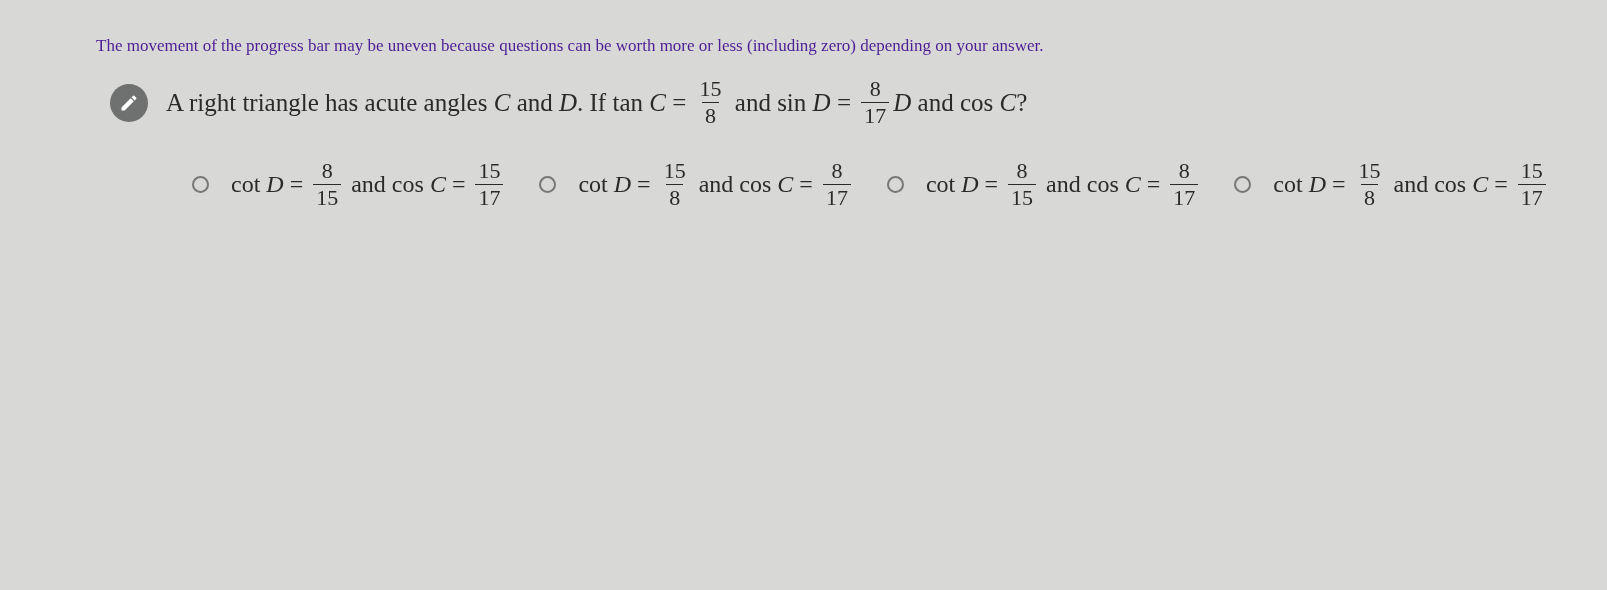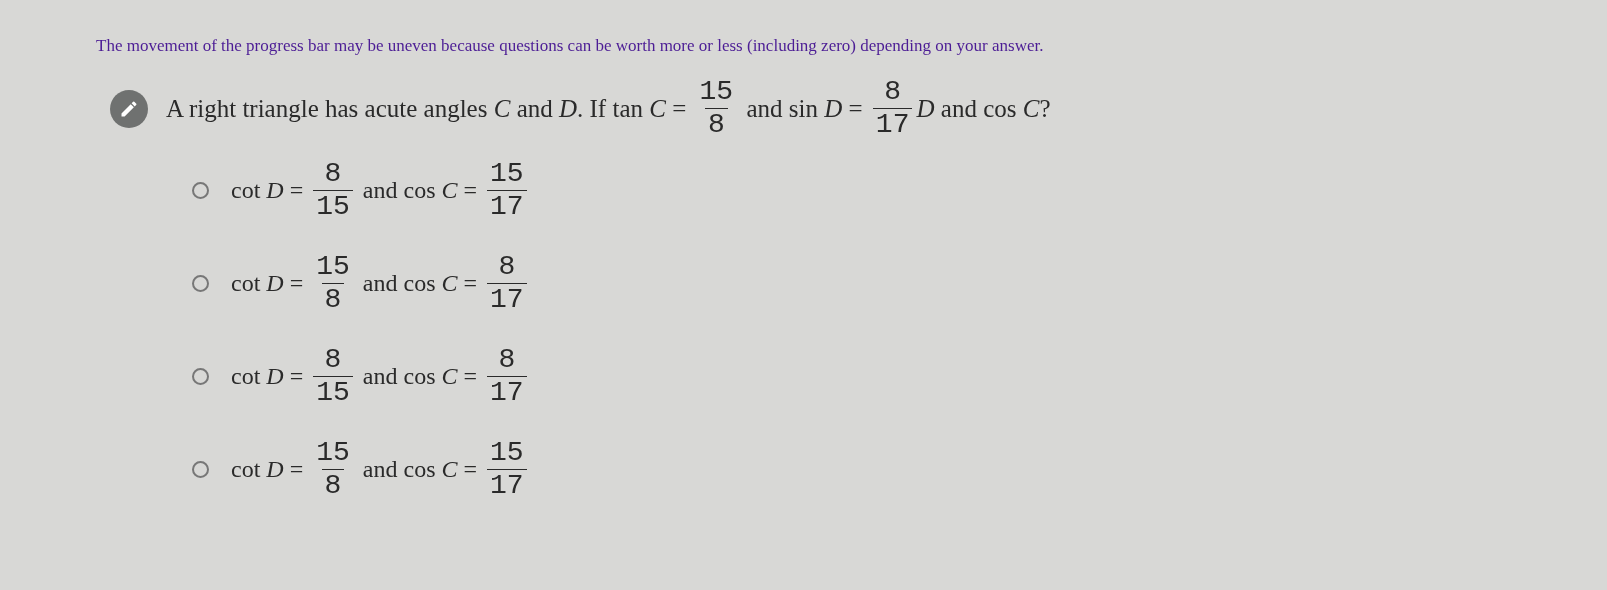--- a/index.html
+++ b/index.html
@@ -56,39 +56,38 @@
     .question-text .seg {
       white-space: pre;
     }
     .italic {
       font-style: italic;
     }
     .frac {
       display: inline-flex;
       flex-direction: column;
       align-items: center;
-      font-size: 28px;
+      font-size: 22px;
       line-height: 1;
       vertical-align: middle;
       margin: 0 4px;
-      font-family: Liberation Mono, monospace;
     }
     .frac .num {
       padding: 0 3px 2px 3px;
     }
     .frac .den {
       border-top: 1.5px solid #2a2a2a;
       padding: 2px 3px 0 3px;
     }
     .options {
       position: absolute;
       top: 160px;
       left: 192px;
       display: flex;
-      flex-direction: column;
+      flex-direction: row;
       gap: 32px;
       align-items: flex-end;
     }
     .option {
       display: flex;
       align-items: center;
       gap: 22px;
     }
     .radio {
       width: 17px;

